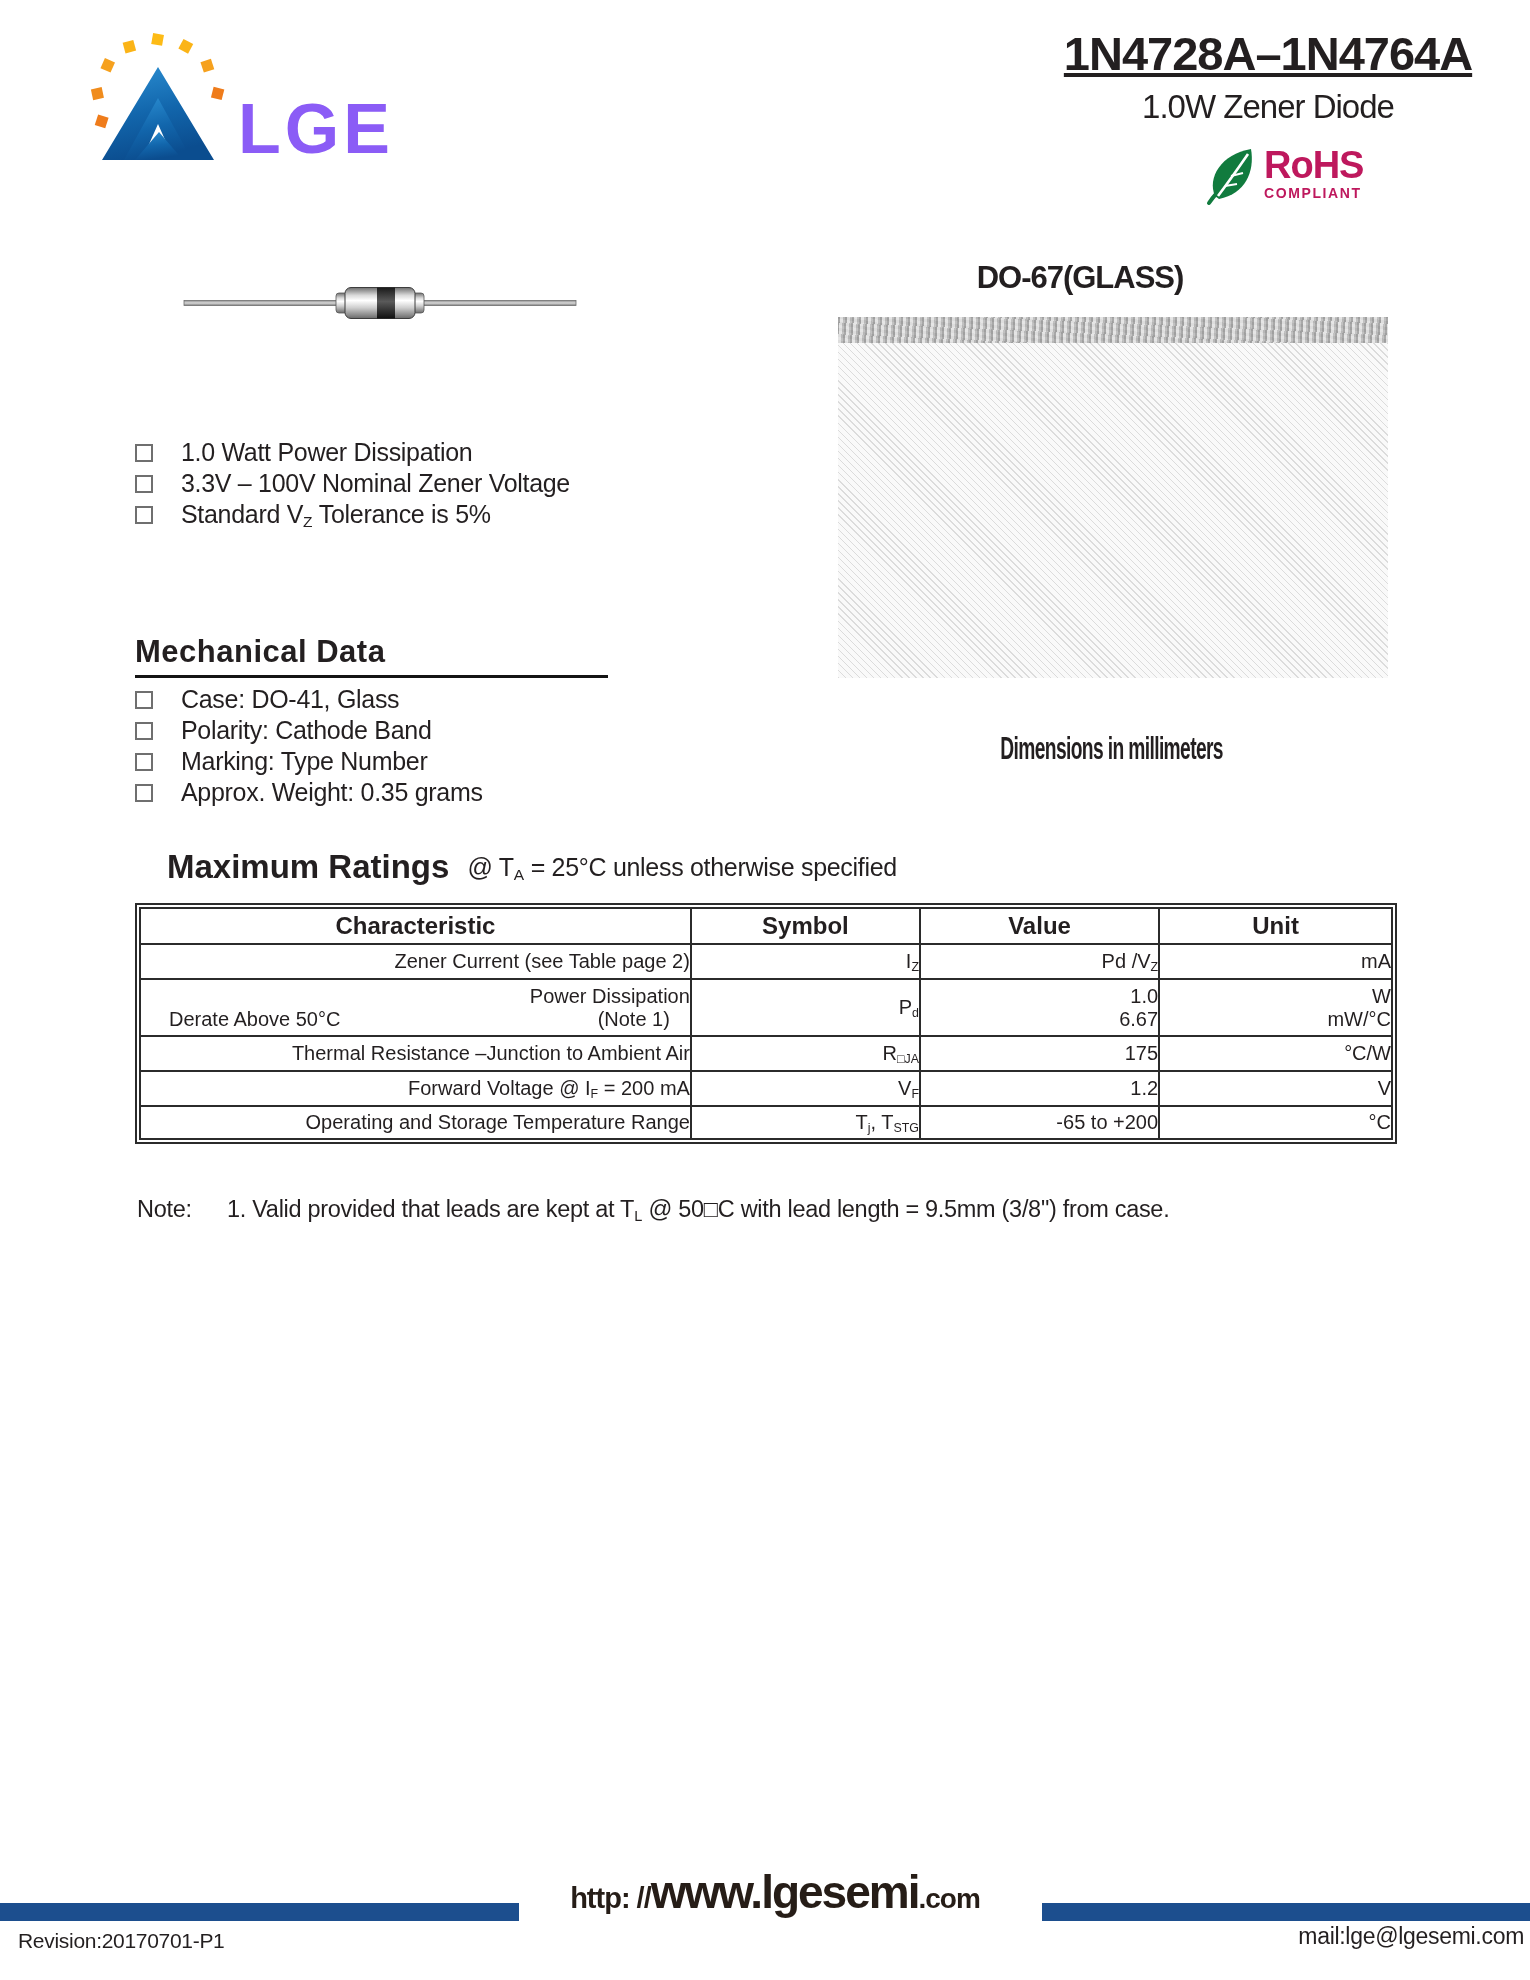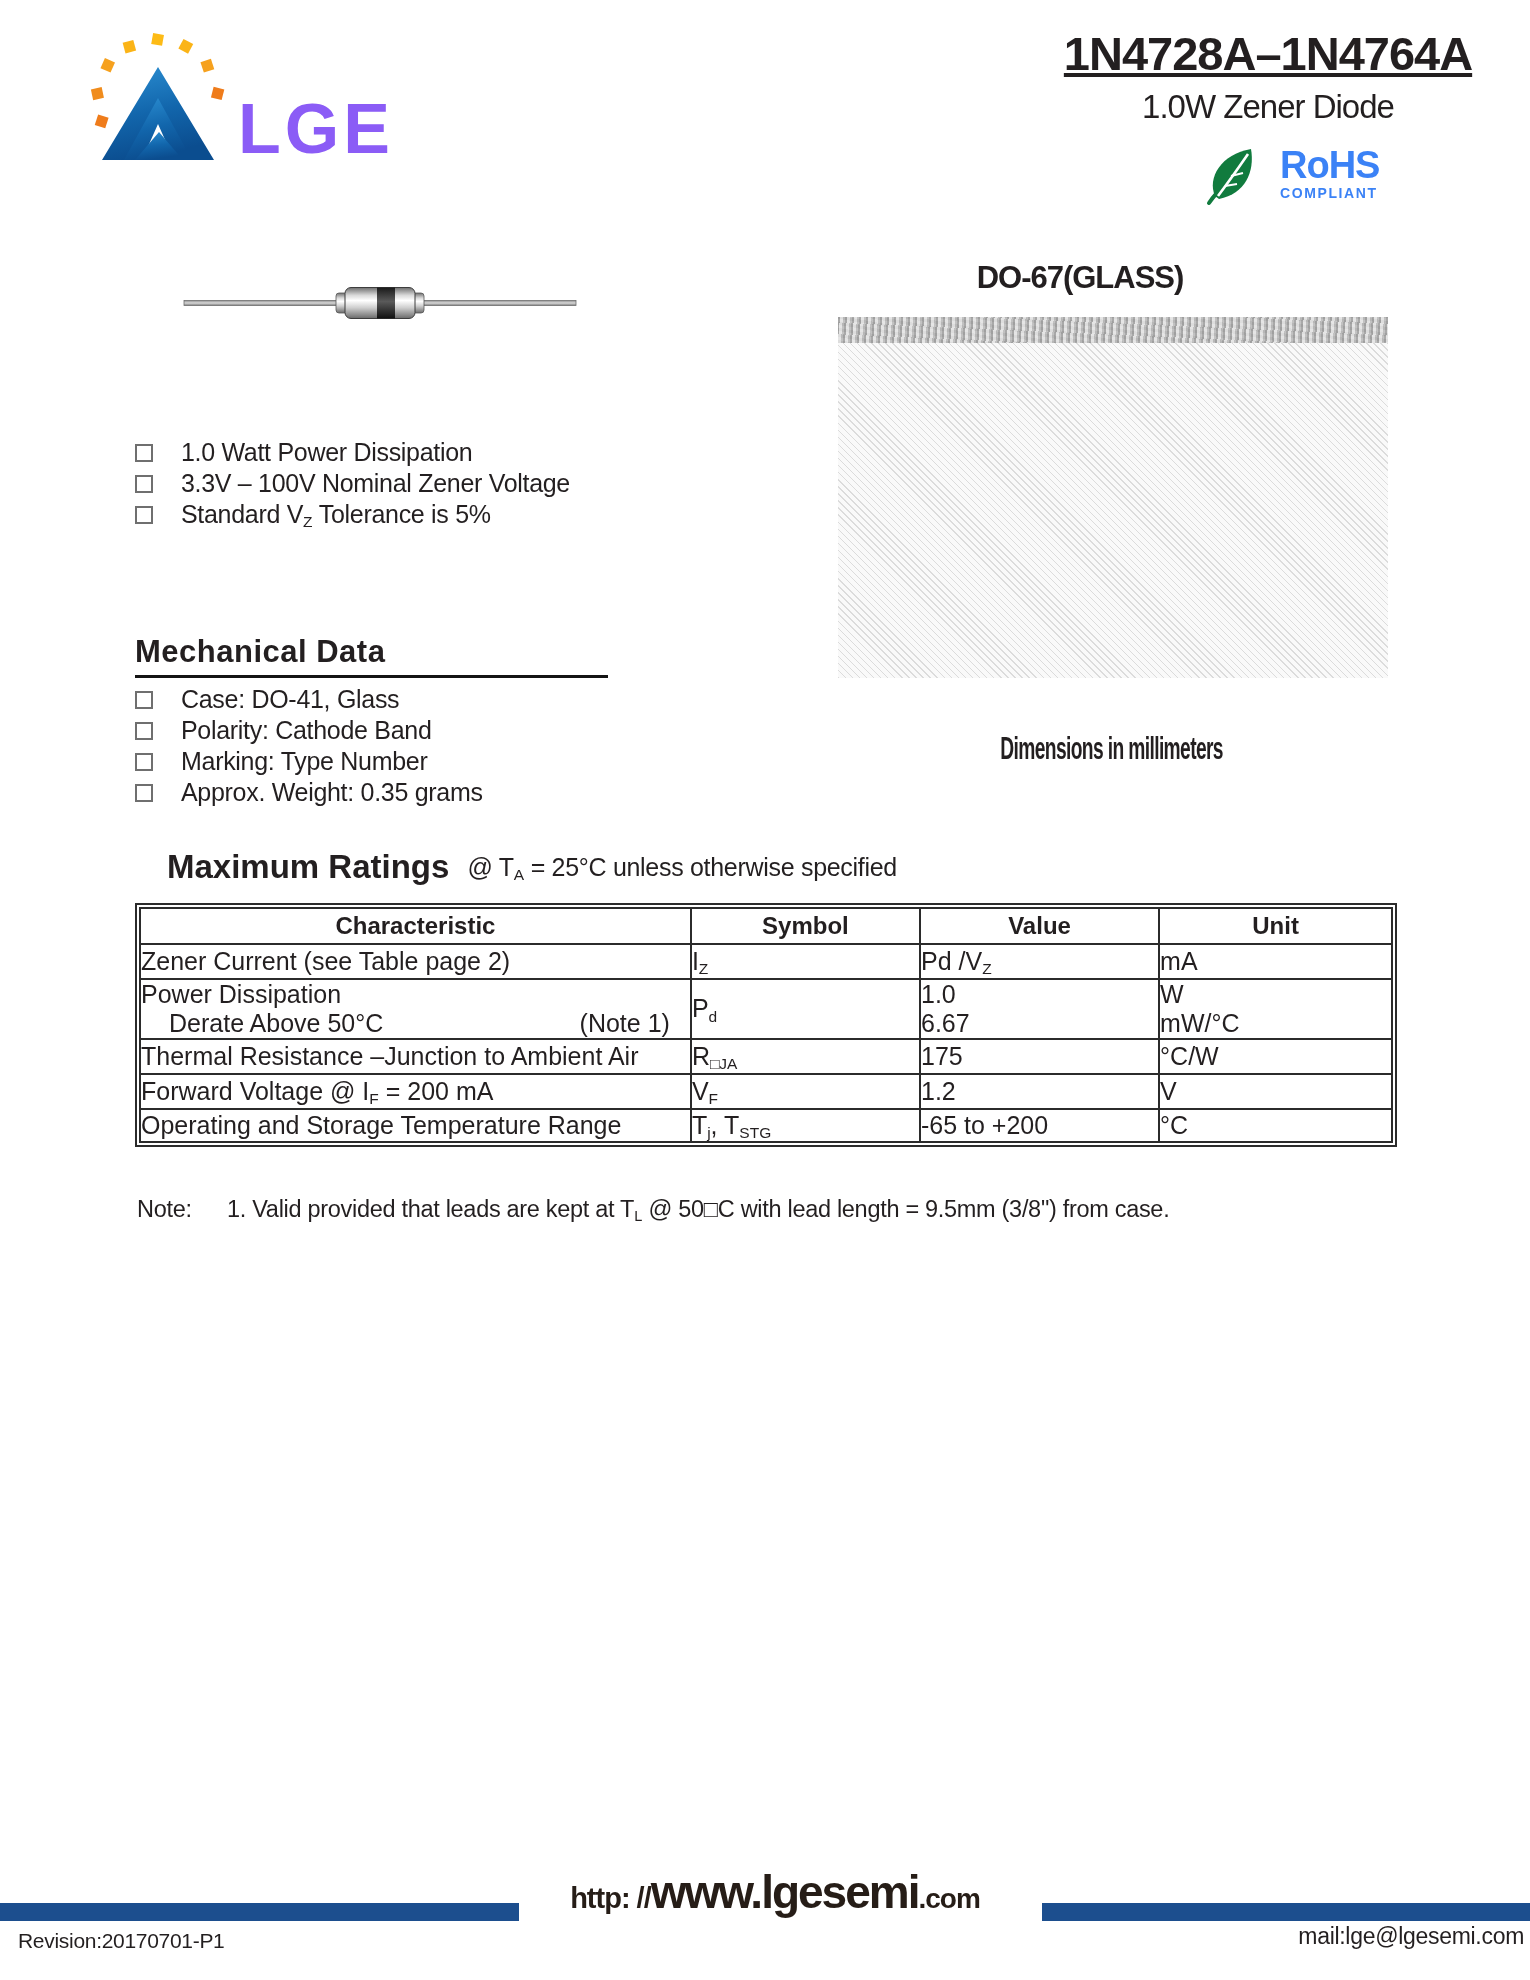--- a/index.html
+++ b/index.html
@@ -8,21 +8,21 @@
     font-family:"Liberation Sans","DejaVu Sans",sans-serif;color:#231f20;
   }
   .abs{position:absolute;}
   sub{font-size:62%;vertical-align:baseline;position:relative;top:0.28em;letter-spacing:0;}
 
   
   .brand-text{left:238px;top:94px;font-size:70px;font-weight:bold;color:#8b5cf6;letter-spacing:4px;line-height:1;}
   .doc-title{left:1030px;top:28px;width:476px;text-align:center;font-size:47px;font-weight:bold;letter-spacing:-1px;line-height:1.1;text-decoration:underline;}
   .doc-subtitle{left:1030px;top:88px;width:476px;text-align:center;font-size:33px;letter-spacing:-1px;}
   .rohs{left:1205px;top:146px;display:flex;align-items:flex-start;}
-  .rohs-text{margin-left:21px;color:#3b82f6;line-height:1;}
+  .rohs-text{margin-left:5px;color:#be185d;line-height:1;}
   .rohs-line1{font-size:38px;font-weight:bold;letter-spacing:-1px;}
   .rohs-line2{font-size:14px;font-weight:bold;letter-spacing:1.6px;margin-top:2px;}
 
   
   .pkg-heading{left:880px;top:260px;width:400px;text-align:center;font-size:31px;font-weight:bold;letter-spacing:-1px;}
   .pkg-img{left:838px;top:317px;width:550px;height:361px;display:flex;flex-direction:column;}
   .pkg-img-top{height:26px;
     background:
       repeating-linear-gradient(95deg, rgba(120,120,120,.55) 0 2px, rgba(230,230,230,.6) 2px 5px, rgba(160,160,160,.5) 5px 7px),
       repeating-linear-gradient(10deg, #cfcfcf 0 3px, #e4e4e4 3px 6px);}
@@ -46,21 +46,21 @@
 
   
   .ratings-head{left:135px;top:850px;display:flex;align-items:flex-end;margin-left:32px;}
   .ratings-title{font-size:33px;font-weight:bold;letter-spacing:0;line-height:1;}
   .ratings-cond{font-size:25px;margin-left:18px;letter-spacing:-0.3px;padding-bottom:1px;}
 
   .table-outer{left:135px;top:903px;width:1262px;border:2px solid #2b2b2b;padding:2px;box-sizing:border-box;}
   table.ratings{width:100%;border-collapse:collapse;border:2px solid #2b2b2b;table-layout:fixed;}
   table.ratings th,table.ratings td{border:2px solid #2b2b2b;padding:0;}
   table.ratings th{height:34px;font-size:24px;font-weight:bold;text-align:center;}
-  table.ratings td{font-size:25px;text-align:left;vertical-align:middle;}
+  table.ratings td{font-size:20px;text-align:right;vertical-align:middle;}
   td.char{text-align:left;padding-left:12px;}
   .col-char{width:44%;}.col-sym{width:18.3%;}.col-val{width:19.1%;}.col-unit{width:18.6%;}
   .row-h1 td{height:33px;}
   .row-h2 td{height:55px;}
   .row-h3 td{height:33px;}
   .row-h4 td{height:33px;}
   .row-h5 td{height:31px;}
   .cell-line2{display:flex;align-items:center;}
   .cell-line2 .indent{padding-left:28px;}
   .cell-line2 .noteref{margin-left:auto;padding-right:20px;}

